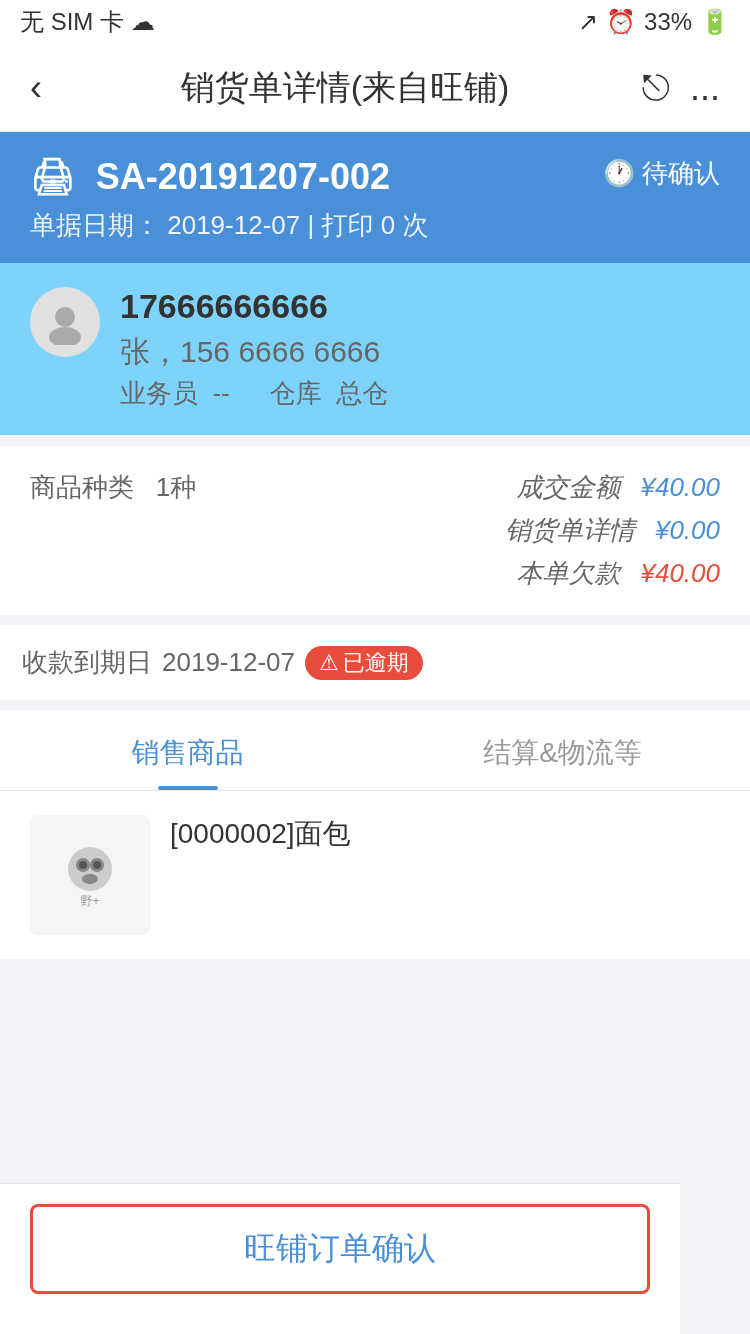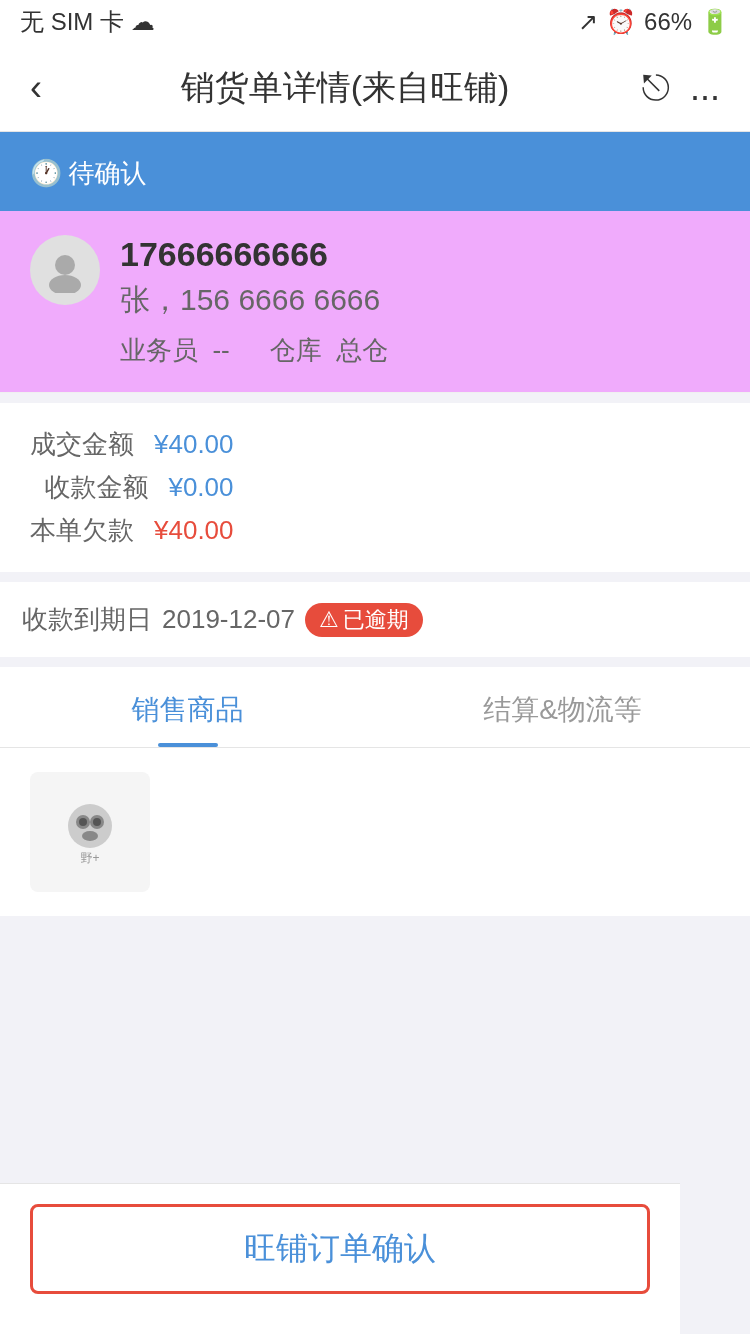--- a/index.html
+++ b/index.html
@@ -89,21 +89,21 @@
       gap: 6px;
     }
     .order-date {
       color: rgba(255,255,255,0.9);
       font-size: 26px;
       margin-top: 10px;
     }
 
     
     .customer-section {
-      background: #f0abfc;
+      background: #7dd3fc;
       padding: 24px 30px;
       display: flex;
       align-items: flex-start;
       gap: 20px;
       border-bottom: 1px solid #f0f0f0;
     }
     .avatar {
       width: 70px;
       height: 70px;
       border-radius: 50%;
@@ -121,21 +121,21 @@
       color: #333;
     }
     .customer-name {
       font-size: 30px;
       color: #666;
       margin-top: 6px;
     }
     .customer-meta {
       display: flex;
       gap: 40px;
-      margin-top: 12px;
+      margin-top: 3px;
       font-size: 26px;
       color: #666;
     }
 
     
     .summary-section {
       background: #fff;
       padding: 24px 30px;
       display: flex;
       justify-content: space-between;
@@ -155,20 +155,21 @@
       display: flex;
       flex-direction: column;
       align-items: flex-end;
       gap: 8px;
     }
     .summary-row {
       display: flex;
       align-items: center;
       gap: 20px;
       font-size: 26px;
+      font-style: italic;
     }
     .summary-label { color: #666; }
     .amount-blue { color: #4a90d9; font-weight: 500; }
     .amount-red { color: #e74c3c; font-weight: 500; }
 
     
     .due-section {
       background: #fff;
       padding: 20px 22px;
       border-top: 10px solid #f2f2f7;
@@ -286,35 +287,47 @@
 </head>
 <body>
 
 <div class="status-bar">
   <div class="status-left">
     <span>无 SIM 卡  ☁</span>
   </div>
   <div class="status-right">
     <span>↗</span>
     <span>⏰</span>
-    <span>66%</span>
+    <span>33%</span>
     <span>🔋</span>
   </div>
 </div>
 
 <div class="nav-bar">
   <div class="nav-back">‹</div>
   <div class="nav-title">销货单详情(来自旺铺)</div>
   <div class="nav-actions">
     <span class="nav-icon">⎋</span>
     <span class="nav-icon">...</span>
   </div>
 </div>
 
 <div class="blue-header">
+  <div>
+    <div class="order-id">
+      <span class="order-id-icon">🖨</span>
+      <span>SA-20191207-002</span>
+    </div>
+    <div class="order-date">
+      <span>单据日期：</span>
+      <span>2019-12-07</span>
+      <span>|</span>
+      <span>打印 0 次</span>
+    </div>
+  </div>
   <div class="order-status">
     <span>🕐</span>
     <span>待确认</span>
   </div>
 </div>
 
 <div class="customer-section">
   <div class="avatar">
     <svg viewBox="0 0 46 46" xmlns="http://www.w3.org/2000/svg">
       <circle cx="23" cy="18" r="10" fill="#aaa"></circle>
@@ -331,27 +344,33 @@
       </span>
       <span>
         <span>仓库</span>&nbsp;
         <span>总仓</span>
       </span>
     </div>
   </div>
 </div>
 
 <div class="summary-section">
+  <div class="summary-left">
+    <div class="summary-item">
+      <span>商品种类</span>&nbsp;&nbsp;
+      <span>1种</span>
+    </div>
+  </div>
   <div class="summary-right">
     <div class="summary-row">
       <span class="summary-label">成交金额</span>
       <span class="amount-blue">¥40.00</span>
     </div>
     <div class="summary-row">
-      <span class="summary-label">收款金额</span>
+      <span class="summary-label">销货单详情</span>
       <span class="amount-blue">¥0.00</span>
     </div>
     <div class="summary-row">
       <span class="summary-label">本单欠款</span>
       <span class="amount-red">¥40.00</span>
     </div>
   </div>
 </div>
 
 <div class="due-section">
@@ -379,20 +398,21 @@
       <circle cx="40" cy="34" r="22" fill="#ccc"></circle>
       <circle cx="33" cy="30" r="7" fill="#888"></circle>
       <circle cx="47" cy="30" r="7" fill="#888"></circle>
       <circle cx="33" cy="30" r="4" fill="#555"></circle>
       <circle cx="47" cy="30" r="4" fill="#555"></circle>
       <ellipse cx="40" cy="44" rx="8" ry="5" fill="#888"></ellipse>
       <text x="40" y="70" text-anchor="middle" fill="#999" font-size="12" font-family="sans-serif">野+</text>
     </svg>
   </div>
   <div class="product-info">
+    <div class="product-name">[0000002]面包</div>
   </div>
 </div>
 
 <div class="bottom-spacer"></div>
 
 <div class="bottom-bar">
   <button class="confirm-btn">旺铺订单确认</button>
 </div>
 
 </body></html>

